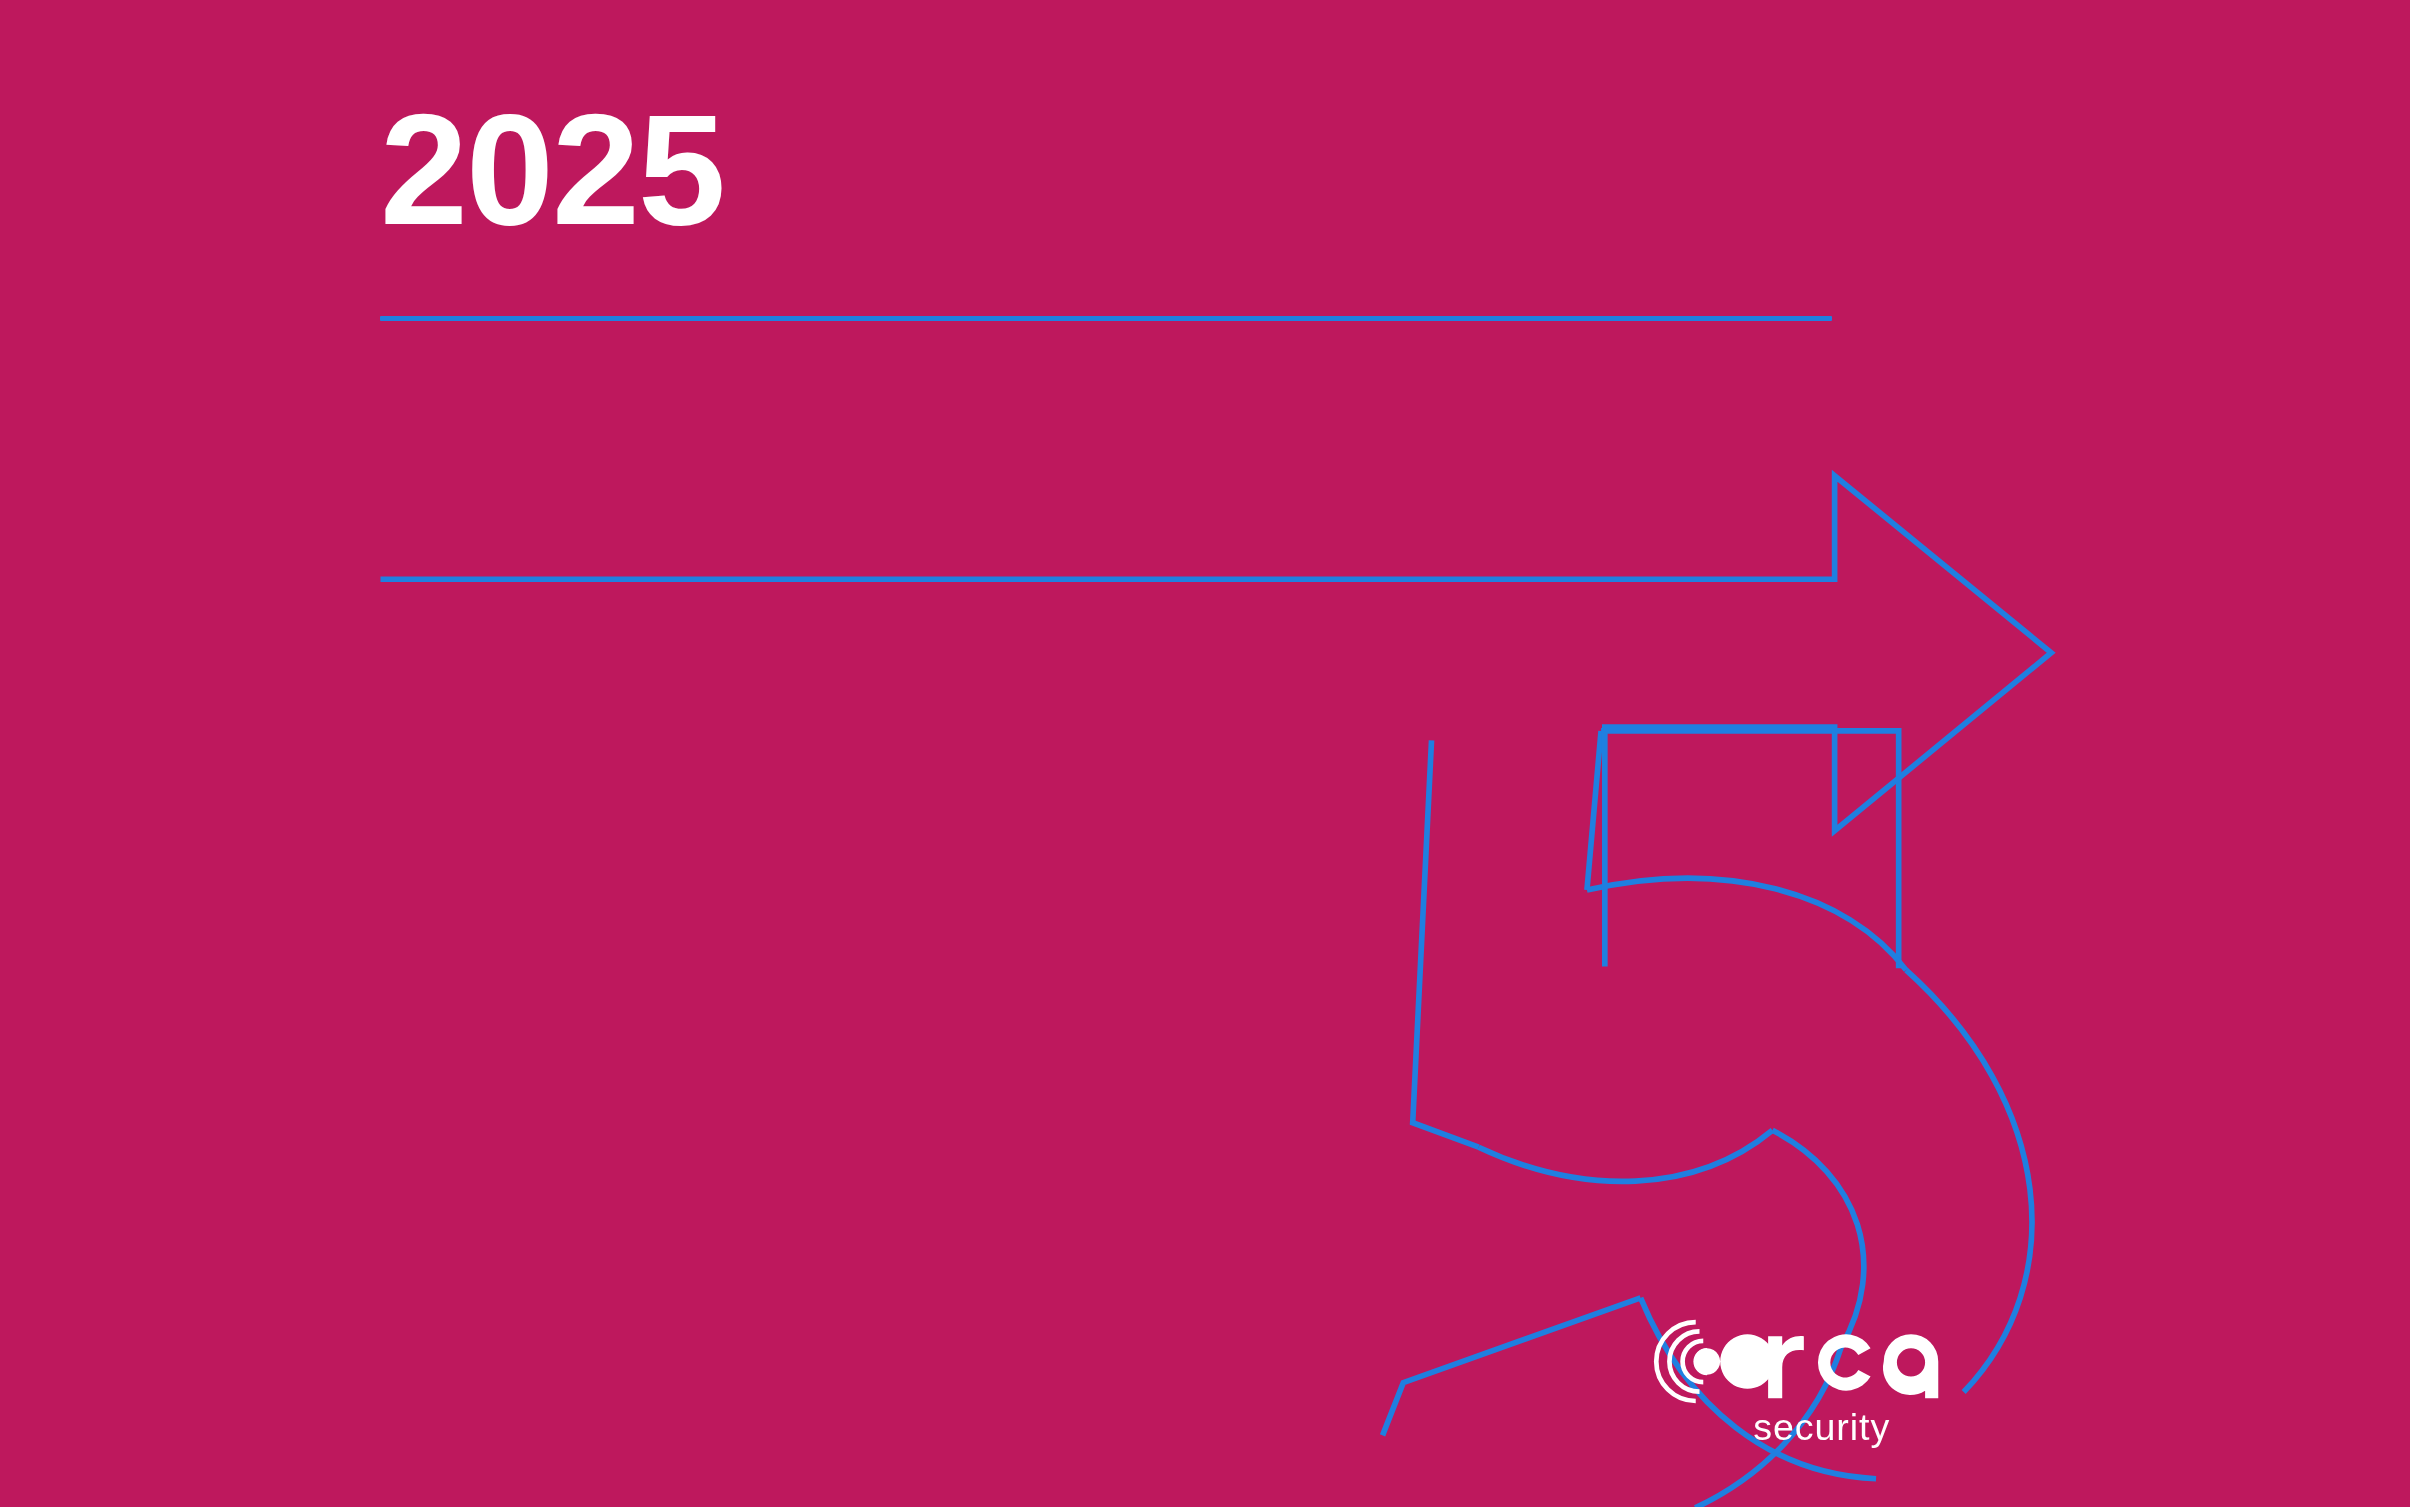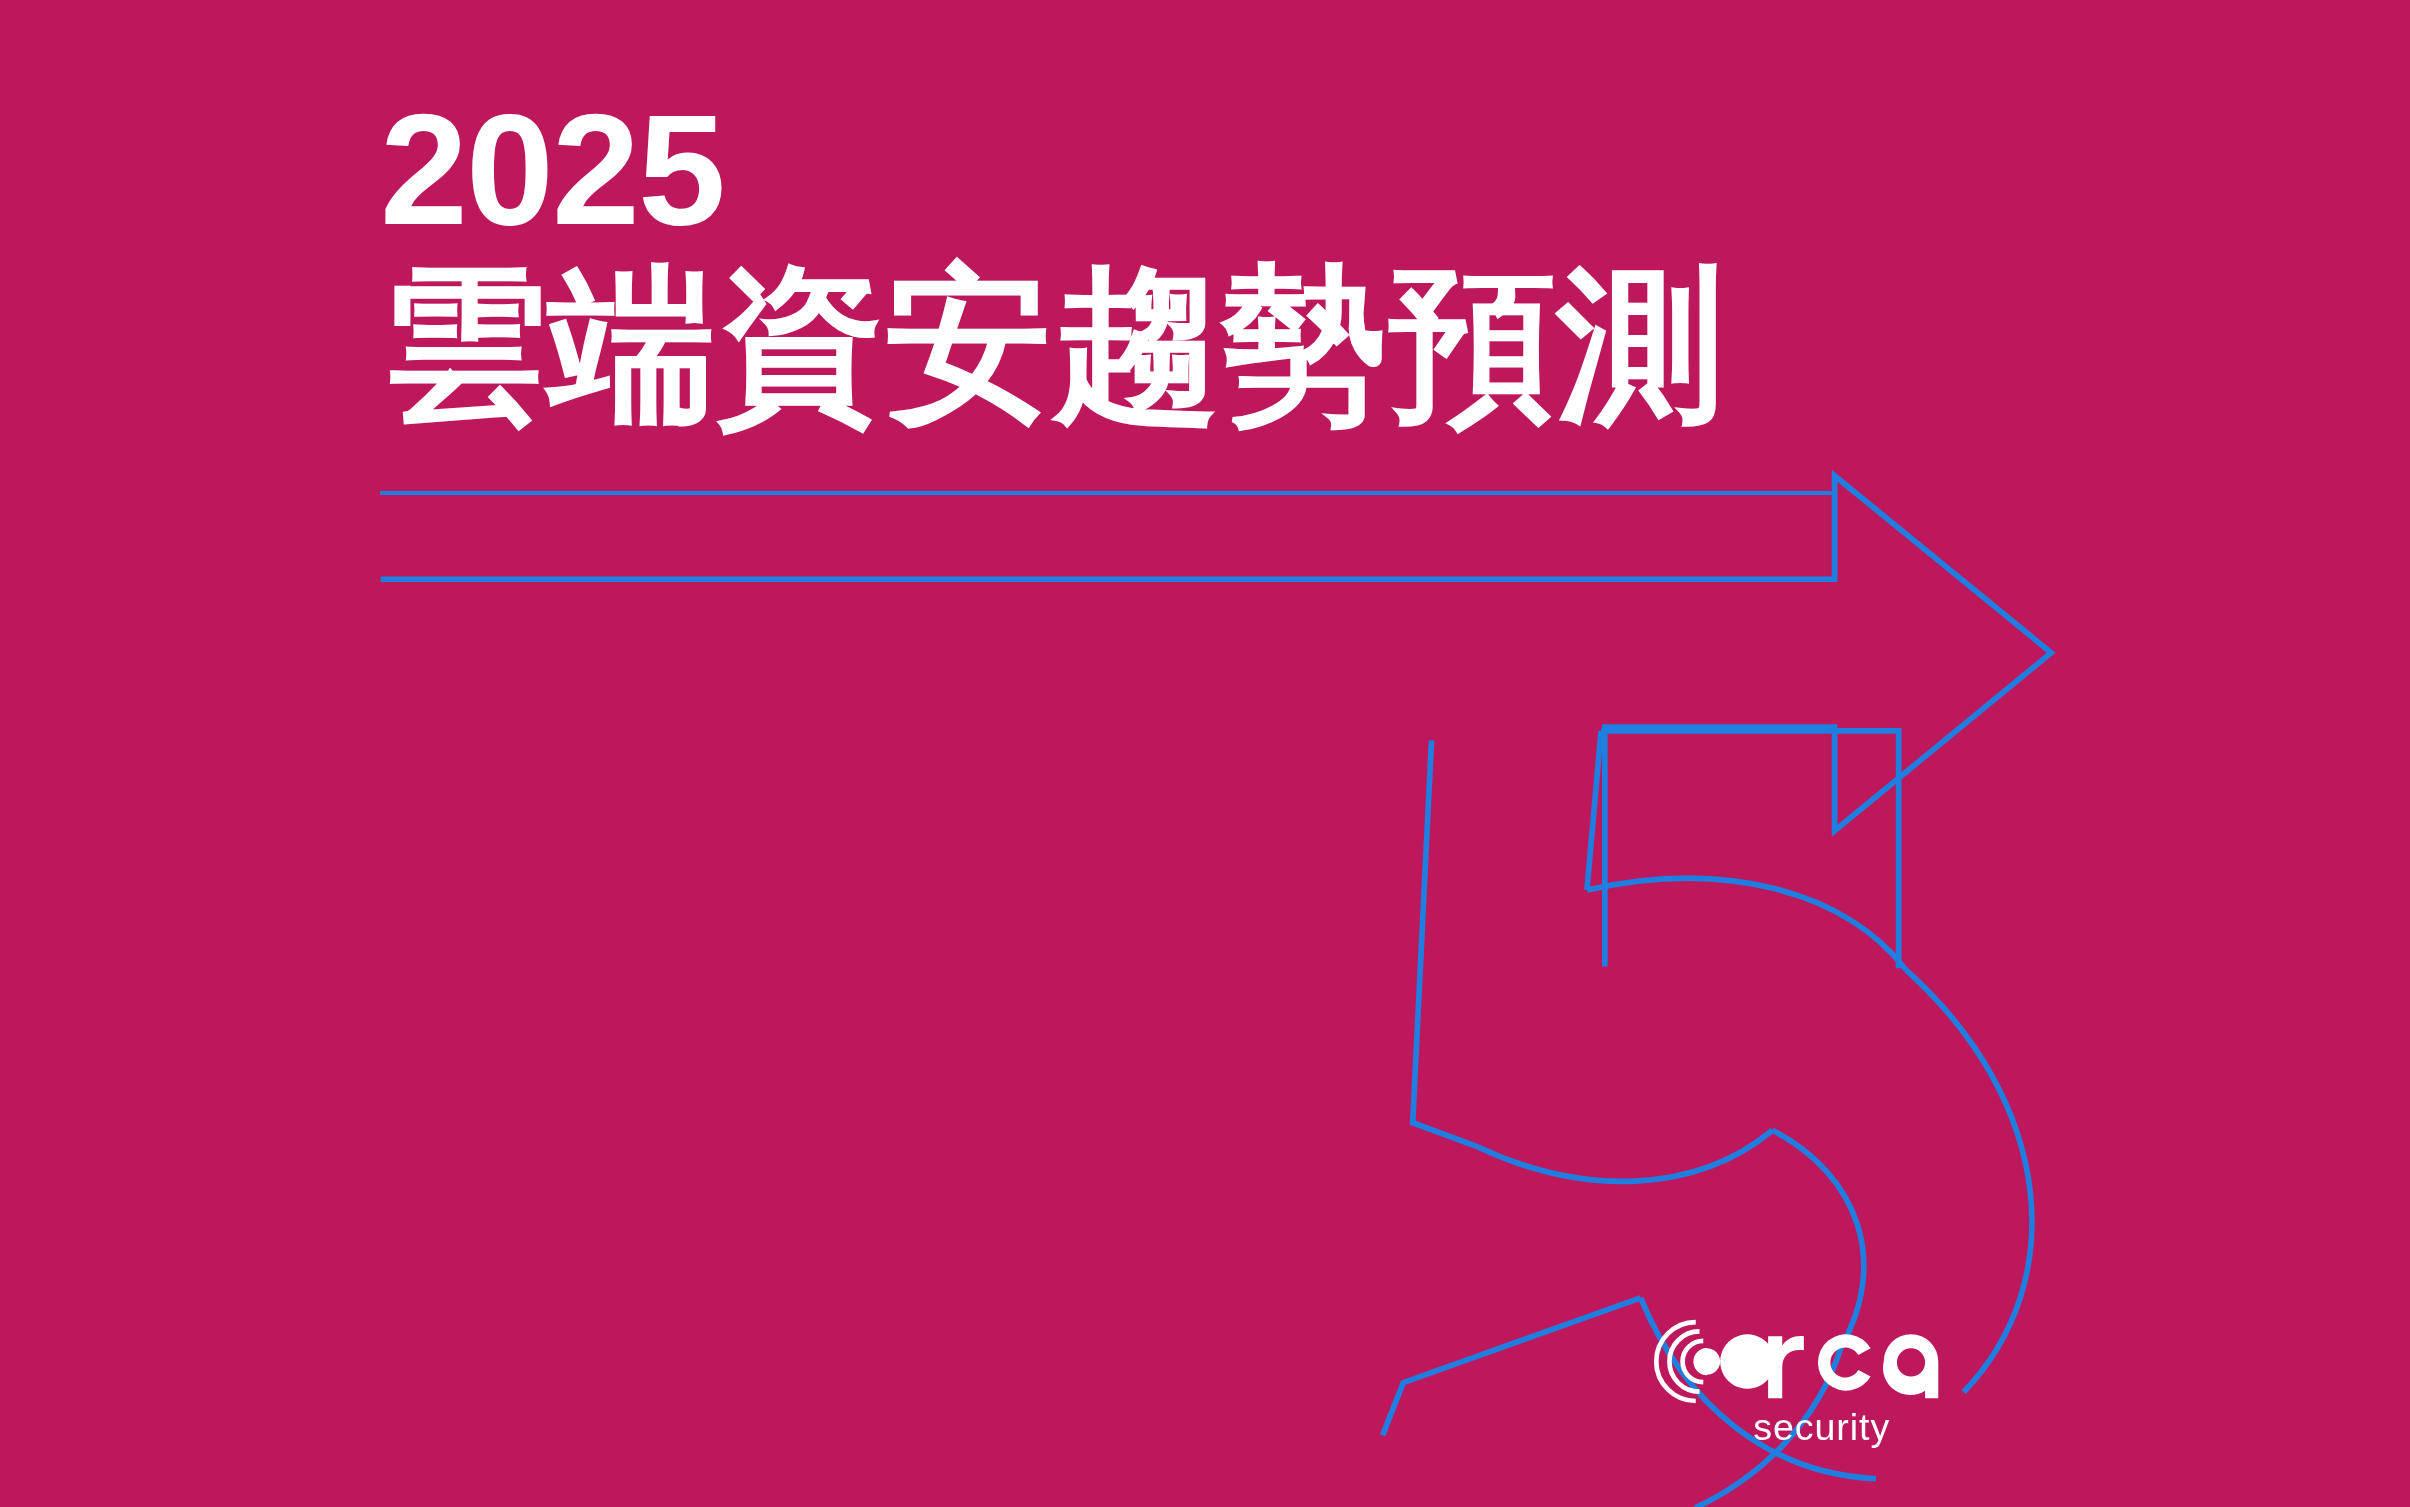--- a/index.html
+++ b/index.html
@@ -129,21 +129,20 @@
                L 1948 772
                L 1704 772
                L 1704 1026" fill="none" stroke="#1f7fe0" stroke-width="6" stroke-linejoin="miter" stroke-linecap="butt"></path>
     </g>
   </svg>
 
   <div id="text-block">
 
     <div id="year">2025</div>
 
-    <div id="headline">雲端資安趨勢預測</div>
 
     <div id="divider-wrap">
       <div id="divider" style="background: rgb(31, 127, 224);"></div>
     </div>
 
   </div>
 
   <div id="logo">
     <svg width="330" height="141" viewBox="0 0 350 150" aria-hidden="true">
 

